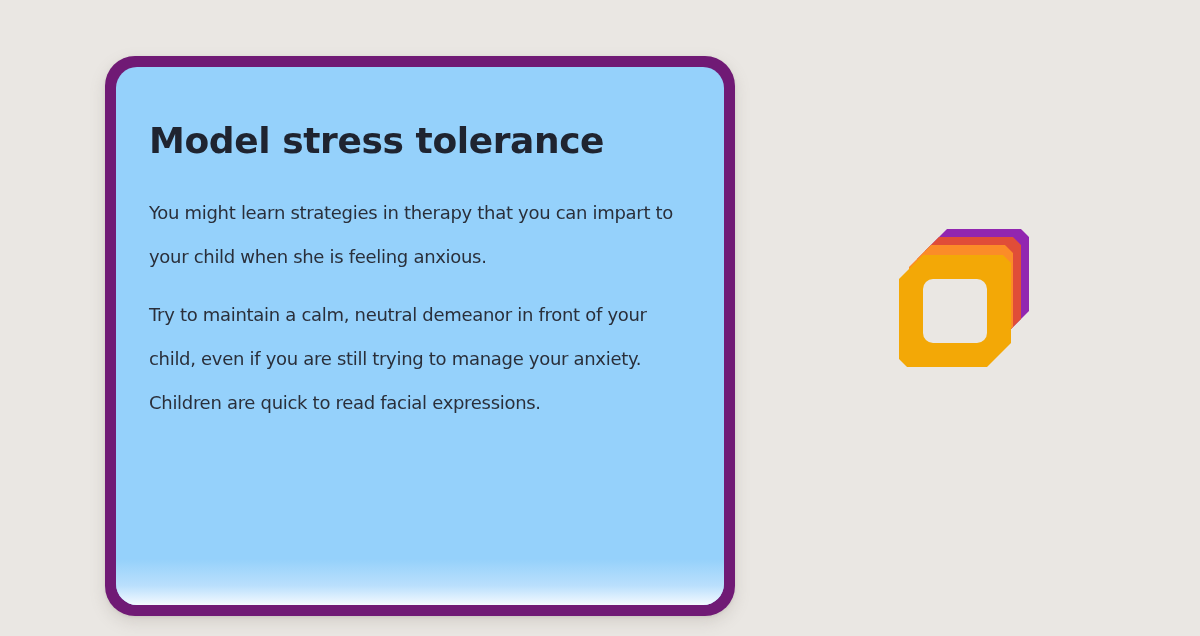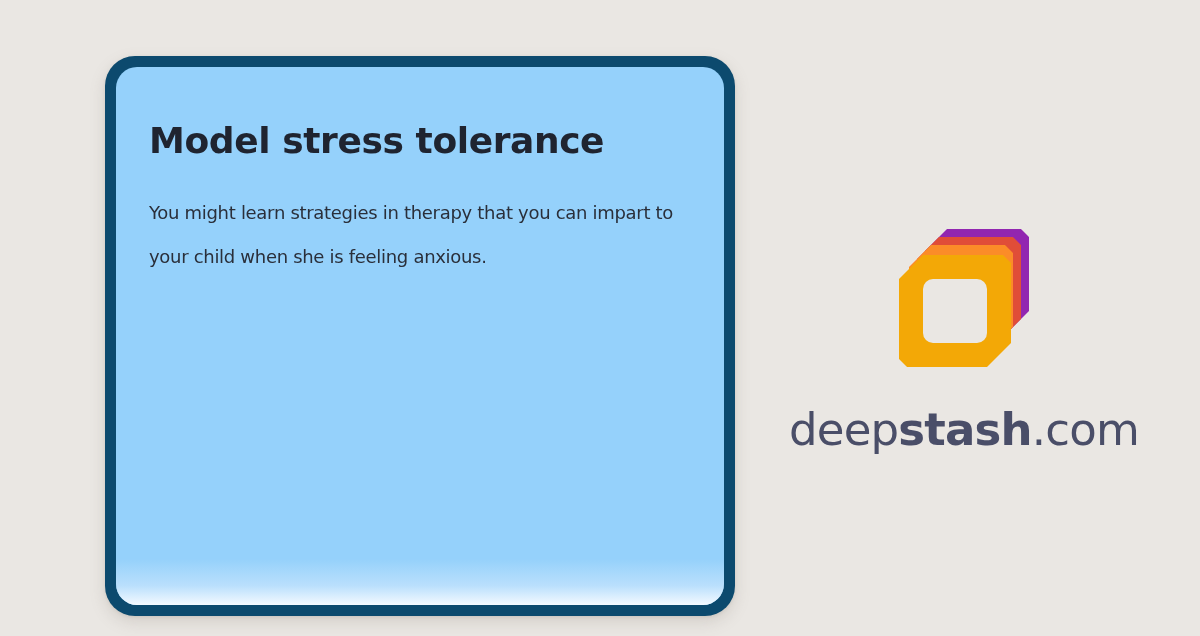--- a/index.html
+++ b/index.html
@@ -24,21 +24,21 @@
   }
 
   
 
   .card-frame {
     position: absolute;
     left: 105px;
     top: 56px;
     width: 630px;
     height: 560px;
-    background: #0c4a6e;
+    background: #701a75;
     border-radius: 30px;
     padding: 11px;
     box-shadow: 0 6px 16px rgba(120, 110, 100, 0.20),
                 0 1px 3px rgba(120, 110, 100, 0.14);
   }
 
   .card-inner {
     position: relative;
     width: 100%;
     height: 100%;
@@ -166,35 +166,33 @@
 <div class="stage">
 
   <div class="card-frame">
     <div class="card-inner">
       <div class="card-scroll">
 
         <h1 class="card-title">Model stress tolerance</h1>
 
         <p class="card-para">You might learn strategies in therapy that you can impart to your child when she is feeling anxious.</p>
 
+        <p class="card-para">Try to maintain a calm, neutral demeanor in front of your child, even if you are still trying to manage your anxiety. Children are quick to read facial expressions.</p>
 
       </div>
       <div class="card-fade"></div>
     </div>
   </div>
 
   <div class="brand">
 
     <div class="logo">
       <div class="logo-layer logo-l1"></div>
       <div class="logo-layer logo-l2"></div>
       <div class="logo-layer logo-l3"></div>
       <div class="logo-layer logo-l4"></div>
       <div class="logo-hole"></div>
     </div>
 
-    <div class="wordmark">
-      <span class="wm-light">deep</span><span class="wm-bold">stash</span><span class="wm-light">.com</span>
-    </div>
 
   </div>
 
 </div>
 
 </body></html>

